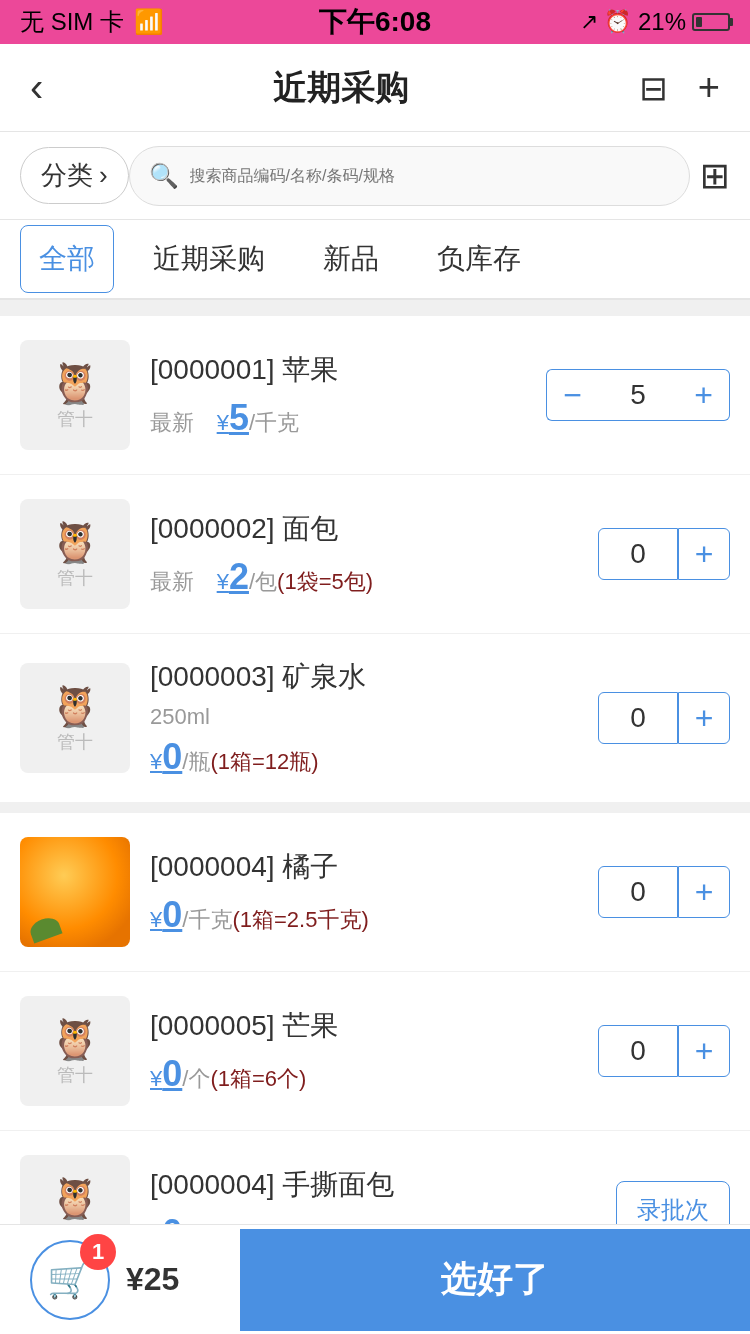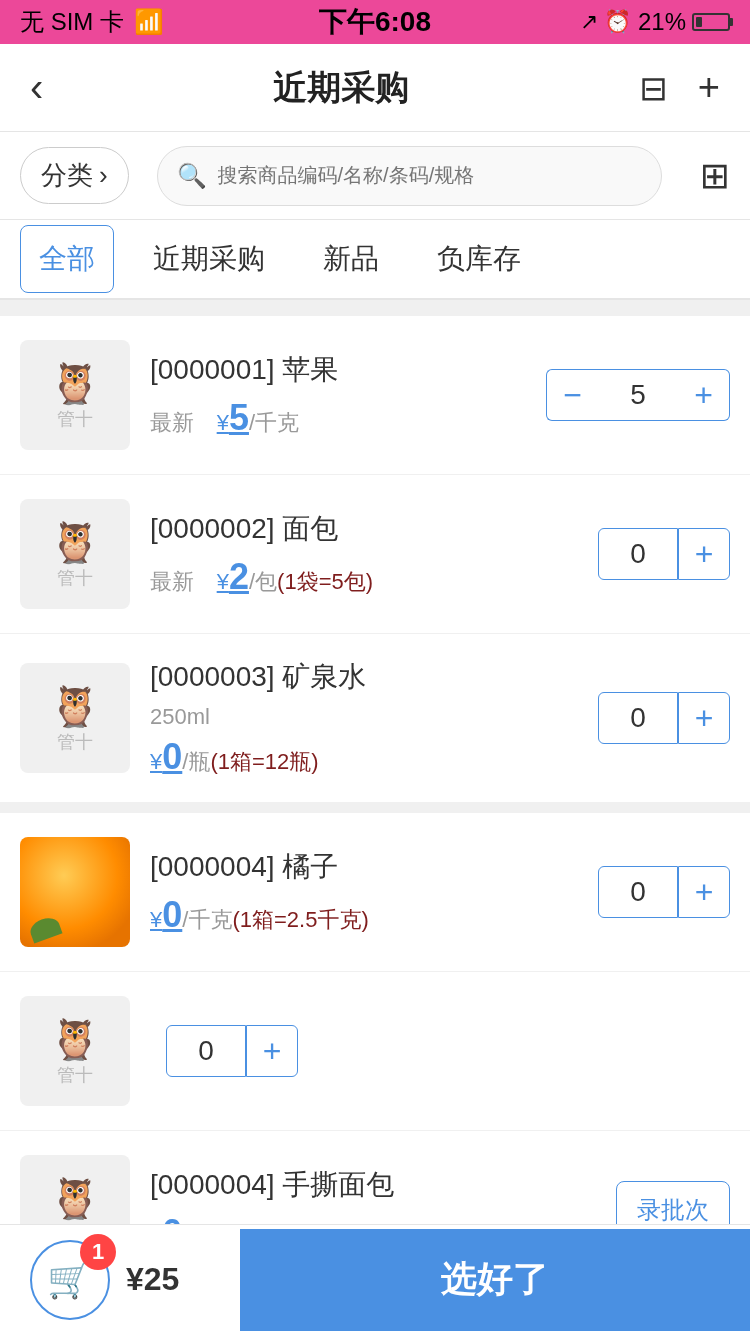--- a/index.html
+++ b/index.html
@@ -46,21 +46,21 @@
     .nav-right { display: flex; align-items: center; gap: 30px; }
     .nav-icon { font-size: 34px; color: #333; cursor: pointer; }
 
     
     .filter-bar {
       background: #fff;
       height: 88px;
       display: flex;
       align-items: center;
       padding: 0 20px;
-      gap: 28px;
+      gap: 0;
       border-bottom: 1px solid #e5e5e5;
     }
     .category-btn {
       border: 1px solid #ccc;
       border-radius: 30px;
       padding: 10px 20px;
       font-size: 26px;
       color: #333;
       background: #fff;
       white-space: nowrap;
@@ -76,21 +76,21 @@
       height: 60px;
       display: flex;
       align-items: center;
       padding: 0 20px;
       background: #f9f9f9;
     }
     .search-icon { color: #999; font-size: 24px; margin-right: 10px; }
     .search-input {
       border: none;
       background: transparent;
-      font-size: 20px;
+      font-size: 16px;
       color: #999;
       flex: 1;
       outline: none;
     }
     .scan-icon { font-size: 36px; color: #333; cursor: pointer; margin-left: 10px; }
 
     
     .tabs-bar {
       background: #fff;
       height: 80px;
@@ -416,20 +416,26 @@
     </div>
   </div>
 
   <div class="product-item">
     <div class="product-img">
       <div class="owl-logo">
         <span class="owl-icon">🦉</span>
         <span class="owl-text">管十</span>
       </div>
     </div>
+    <div class="product-info">
+      <div class="product-name">[0000005] 芒果</div>
+      <div class="product-price">
+        <span class="price-prefix">¥</span><span class="price-num">0</span><span class="price-unit">/个</span><span class="price-info">(1箱=6个)</span>
+      </div>
+    </div>
     <div class="qty-control">
       <input class="qty-input-simple" type="text" value="0" style="">
       <button class="qty-btn plus" style="border-left:1.5px solid #4a90e2; border-radius:0 6px 6px 0;">+</button>
     </div>
   </div>
 
   <div class="product-item">
     <div class="product-img">
       <div class="owl-logo">
         <span class="owl-icon">🦉</span>

